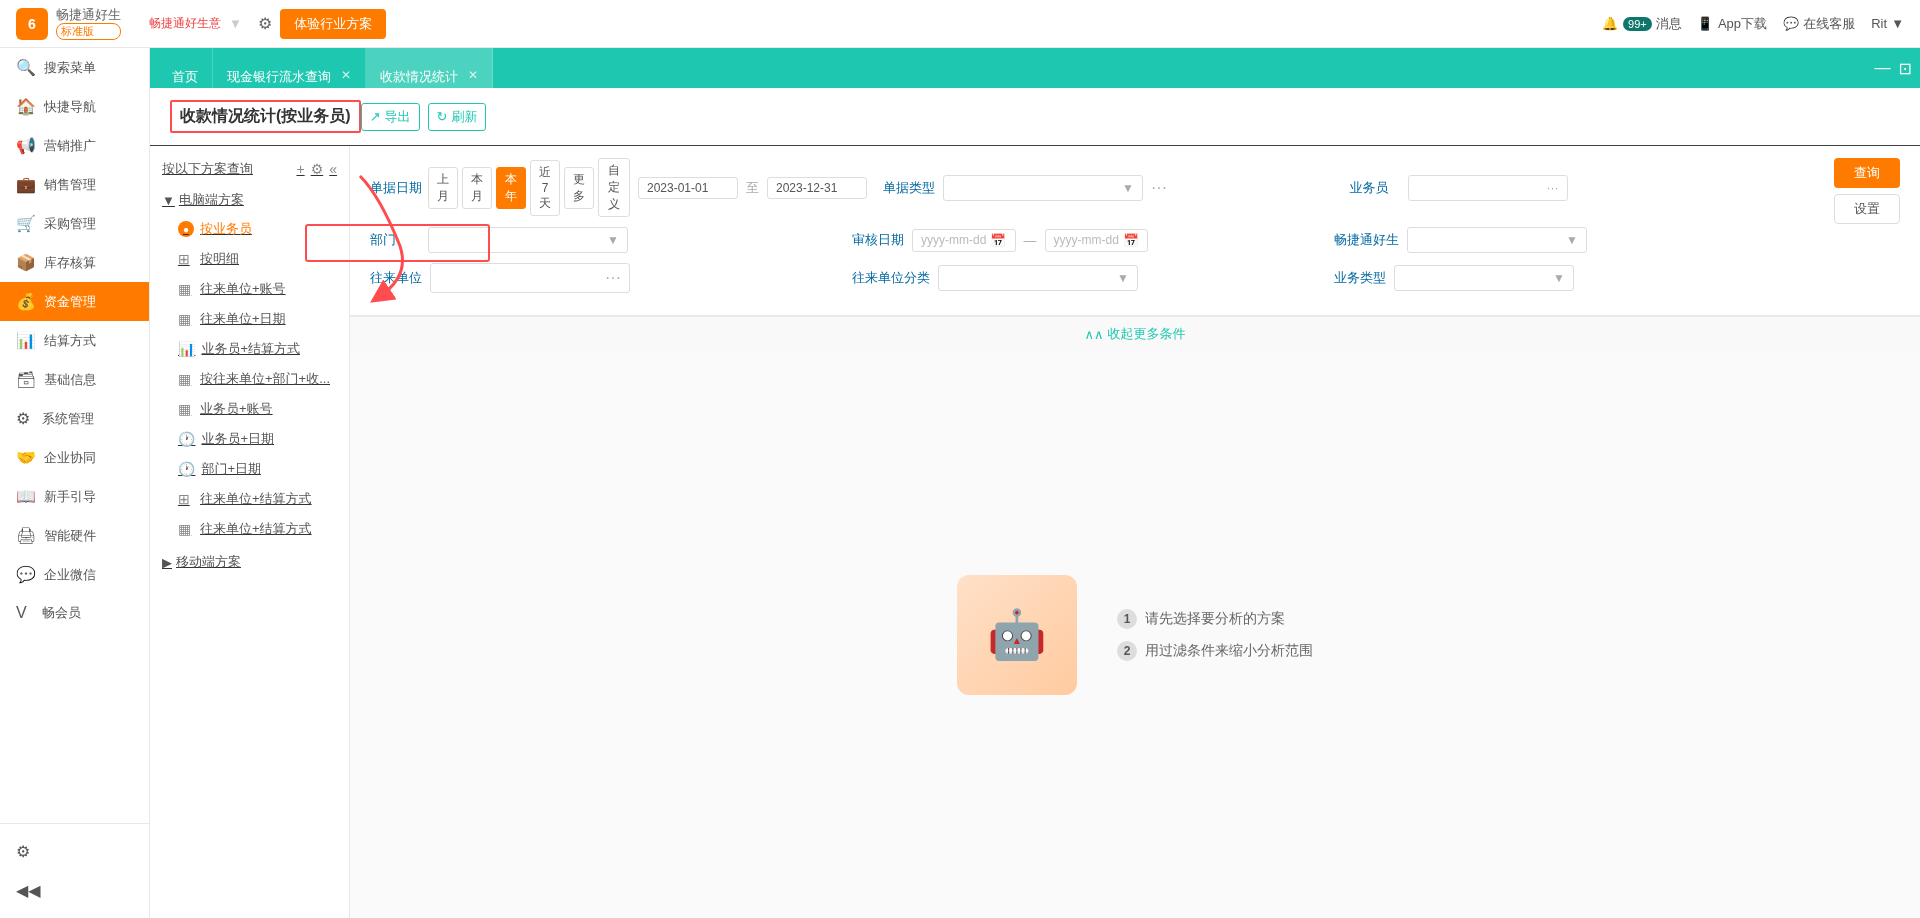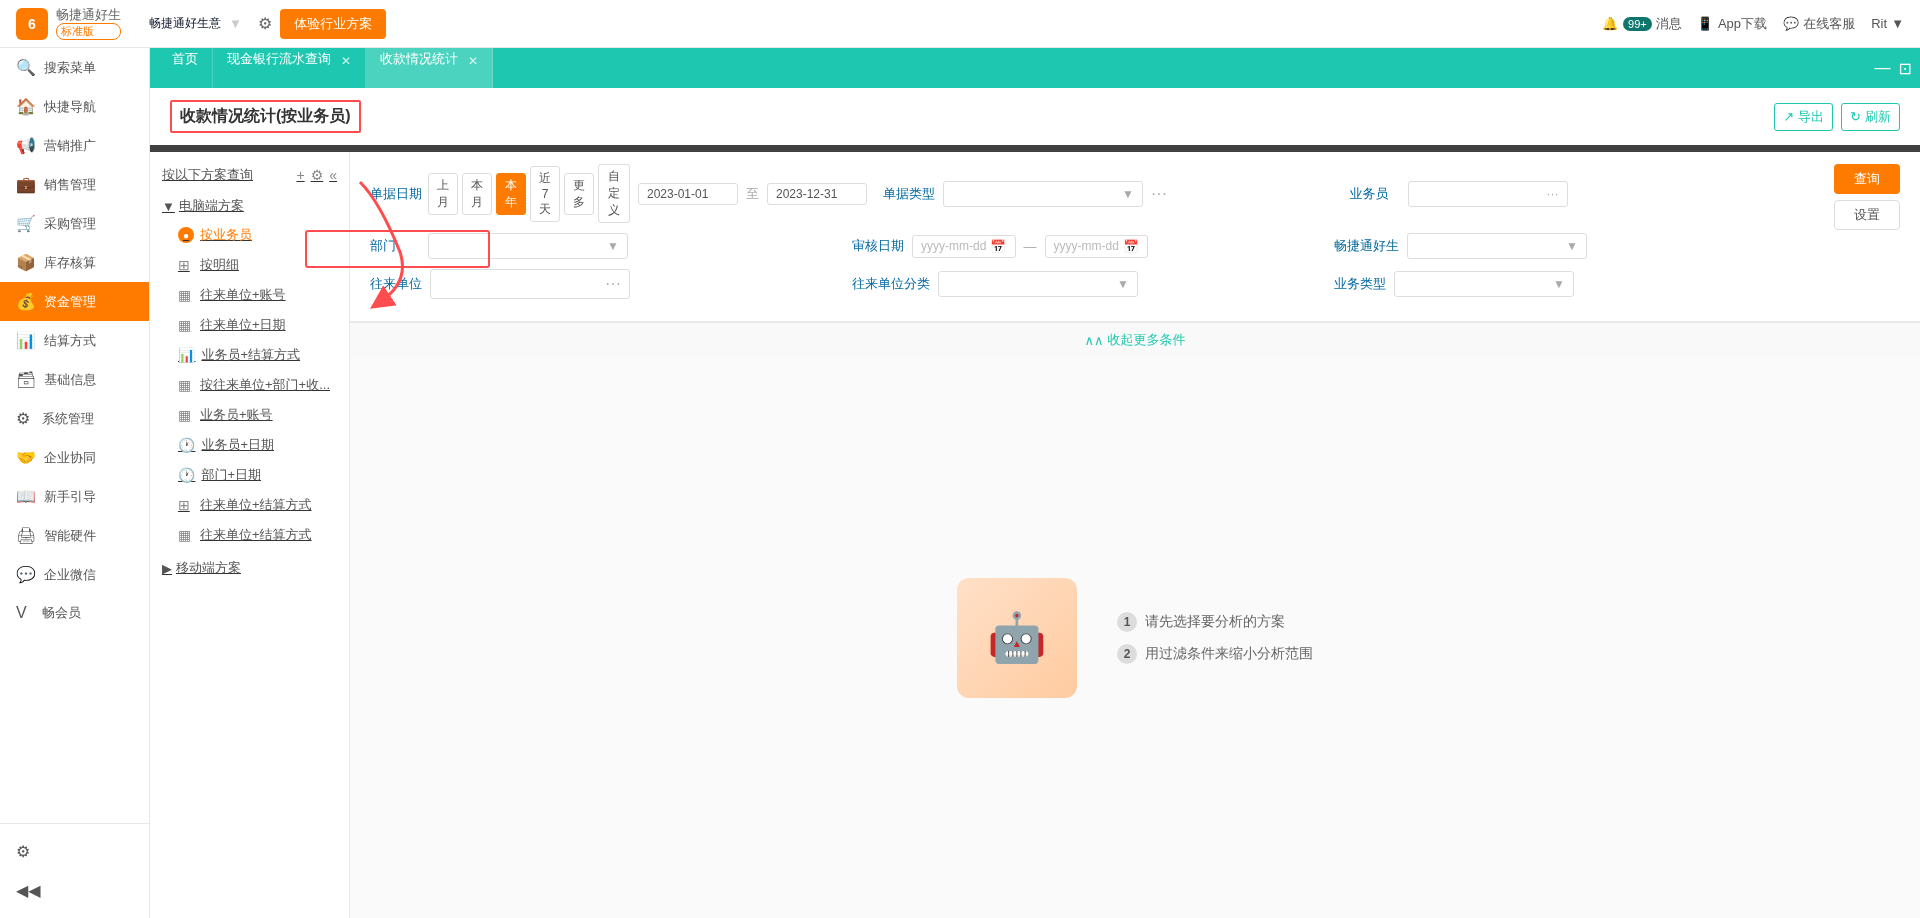--- a/index.html
+++ b/index.html
@@ -76,38 +76,38 @@
     
     .tab-bar {
       background: #1ec8b0;
       display: flex;
       align-items: center;
       height: 40px;
       padding: 0 8px;
       gap: 0;
     }
     .tab-item {
-      display: flex; align-items: flex-end; gap: 6px;
+      display: flex; align-items: flex-start; gap: 6px;
       padding: 24px 14px; cursor: pointer; font-size: 13px; color: #fff;
       border-right: 1px solid rgba(255,255,255,0.2);
       height: 40px;
     }
     .tab-item.active { background: rgba(255,255,255,0.2); }
     .tab-close { font-size: 12px; cursor: pointer; margin-left: 4px; opacity: 0.8; }
     .tab-bar-actions {
       margin-left: auto; display: flex; gap: 8px; align-items: center;
     }
     .tab-bar-action-btn { color: #fff; font-size: 16px; cursor: pointer; }
 
     
     .page-header {
       background: #fff;
       padding: 12px 20px;
-      display: flex; align-items: center; justify-content: space-between;
-      border-bottom: 7px solid #404040;
+      display: flex; align-items: center; 
+      border-bottom: 1px solid #404040;
     }
     .page-title {
       font-size: 16px; font-weight: bold; color: #333;
       border: 2px solid #ff4d4f; padding: 4px 8px; border-radius: 2px;
     }
     .page-actions { display: flex; gap: 8px; }
     .export-btn, .refresh-btn {
       display: flex; align-items: center; gap: 4px;
       font-size: 13px; color: #1ec8b0; cursor: pointer; padding: 4px 8px;
       border: 1px solid #1ec8b0; border-radius: 3px; background: #fff;
@@ -272,21 +272,21 @@
 <div class="top-header">
   <div class="logo-area">
     <div class="logo-icon">
       <span>6</span>
     </div>
     <div style="display:flex;flex-direction:column;line-height:1.2;">
       <span class="logo-text">畅捷通好生</span>
       <span class="edition-badge">标准版</span>
     </div>
     <div style="display:flex;align-items:center;gap:8px;margin-left:20px;">
-      <span style="color:#0f172a;font-size:12px;">畅捷通好生意</span>
+      <span style="color:#ef4444;font-size:12px;">畅捷通好生意</span>
       <span style="color:#ccc;">▼</span>
     </div>
     <div class="settings-icon" style="margin-left:8px;">⚙</div>
     <button class="trial-btn">体验行业方案</button>
   </div>
   <div class="header-right">
     <div class="header-btn">
       <span>🔔</span>
       <span class="notif-badge">99+</span>
       <span>消息</span>

